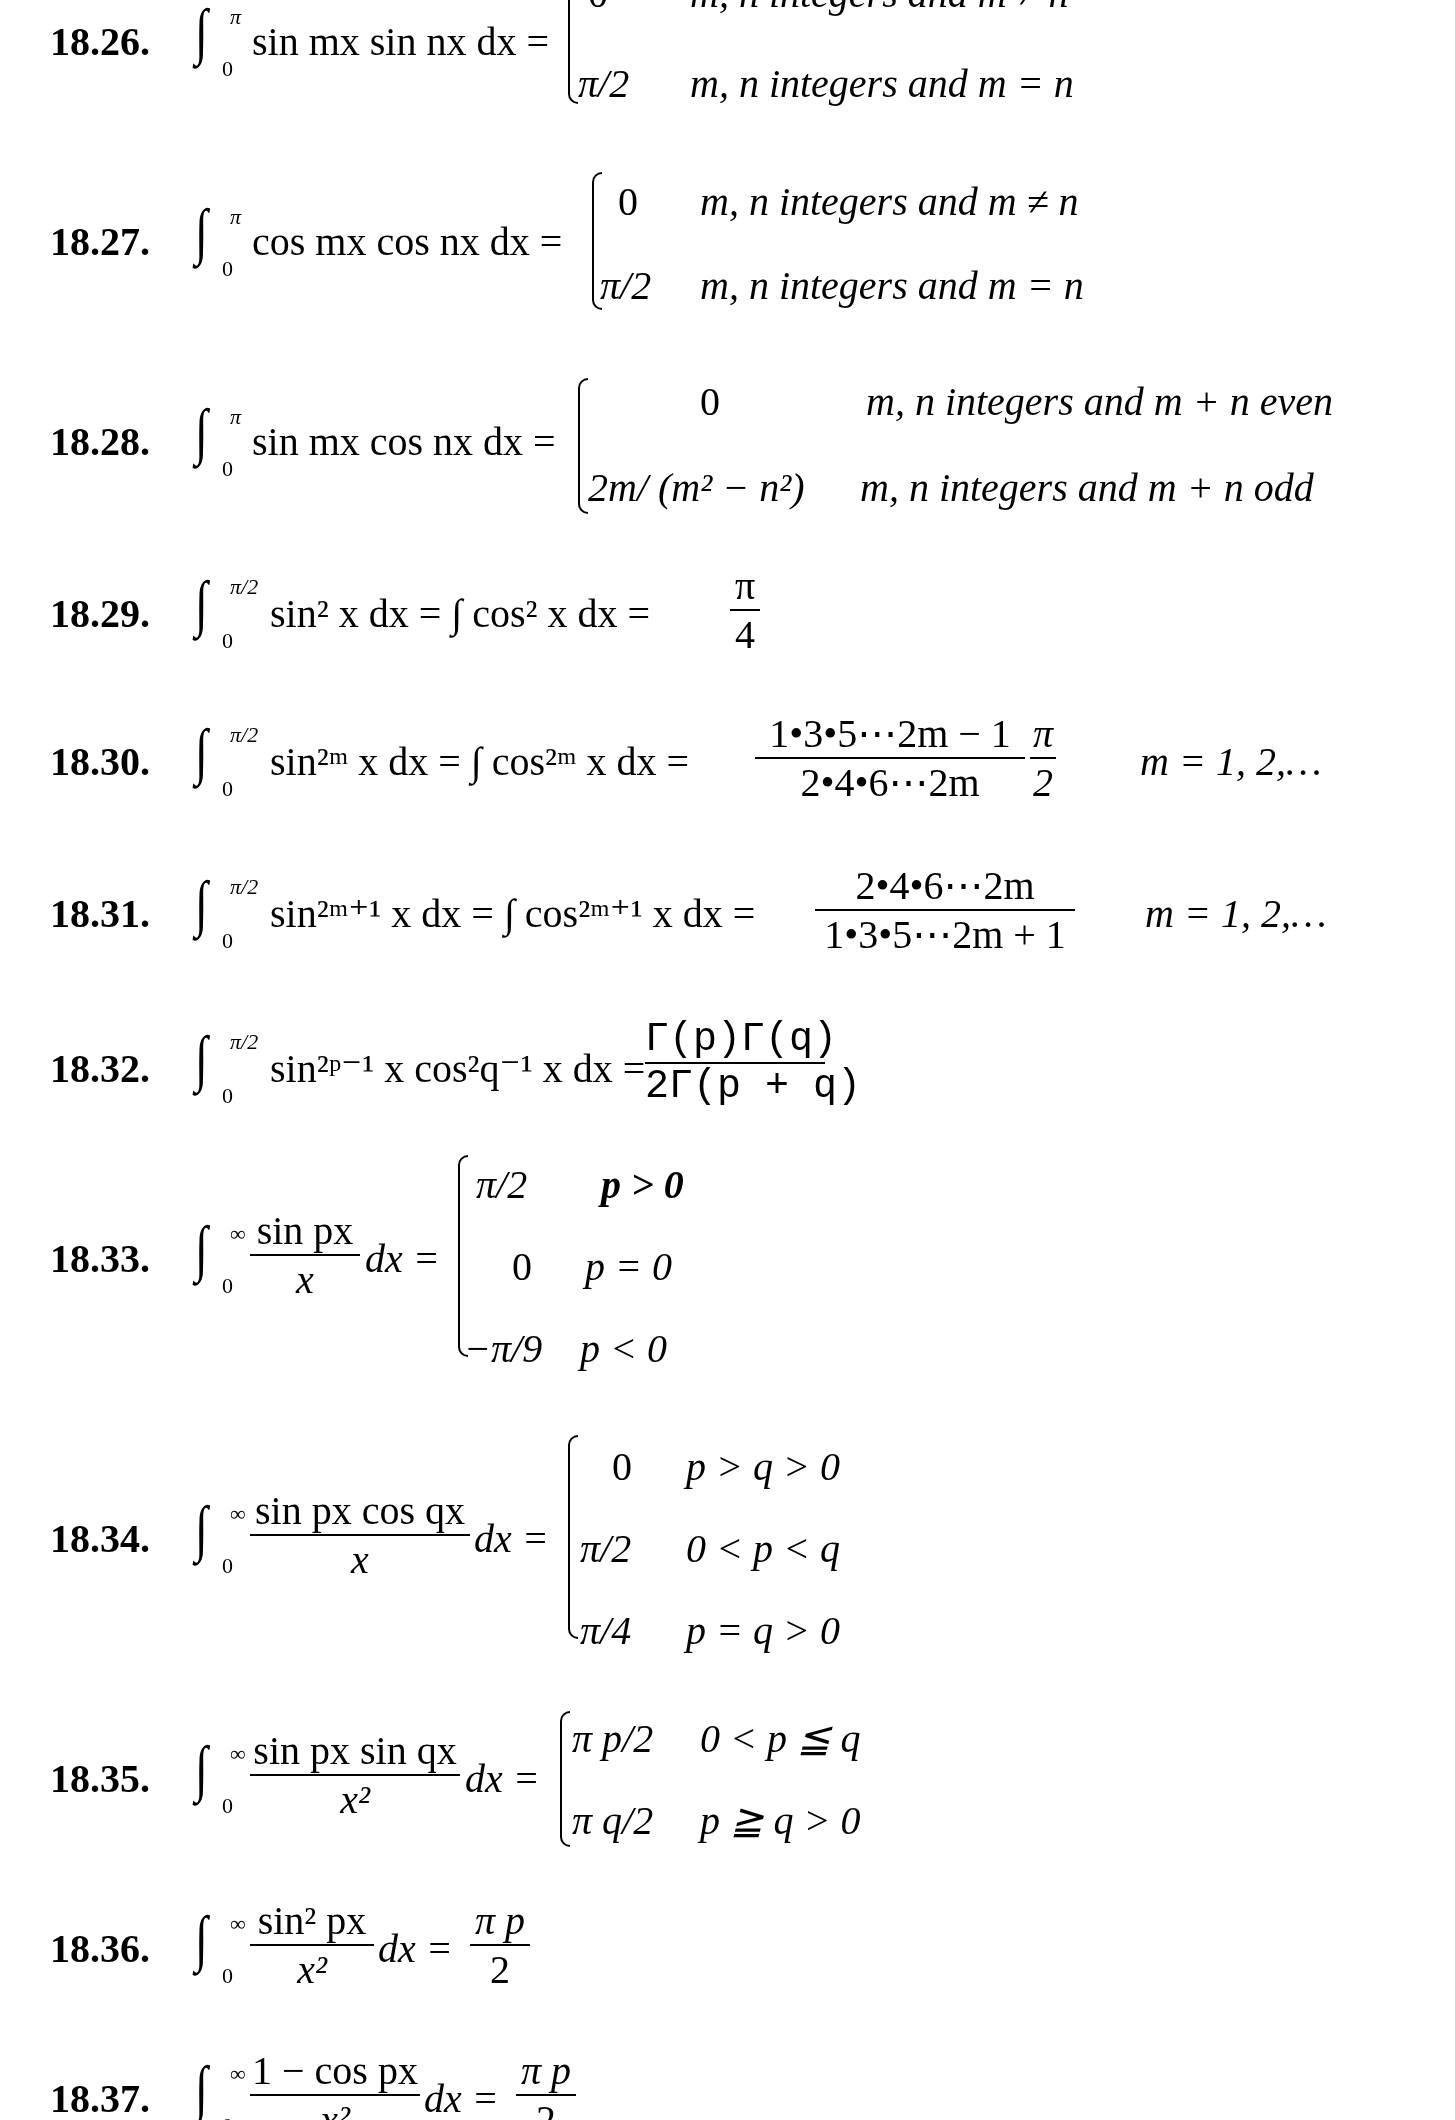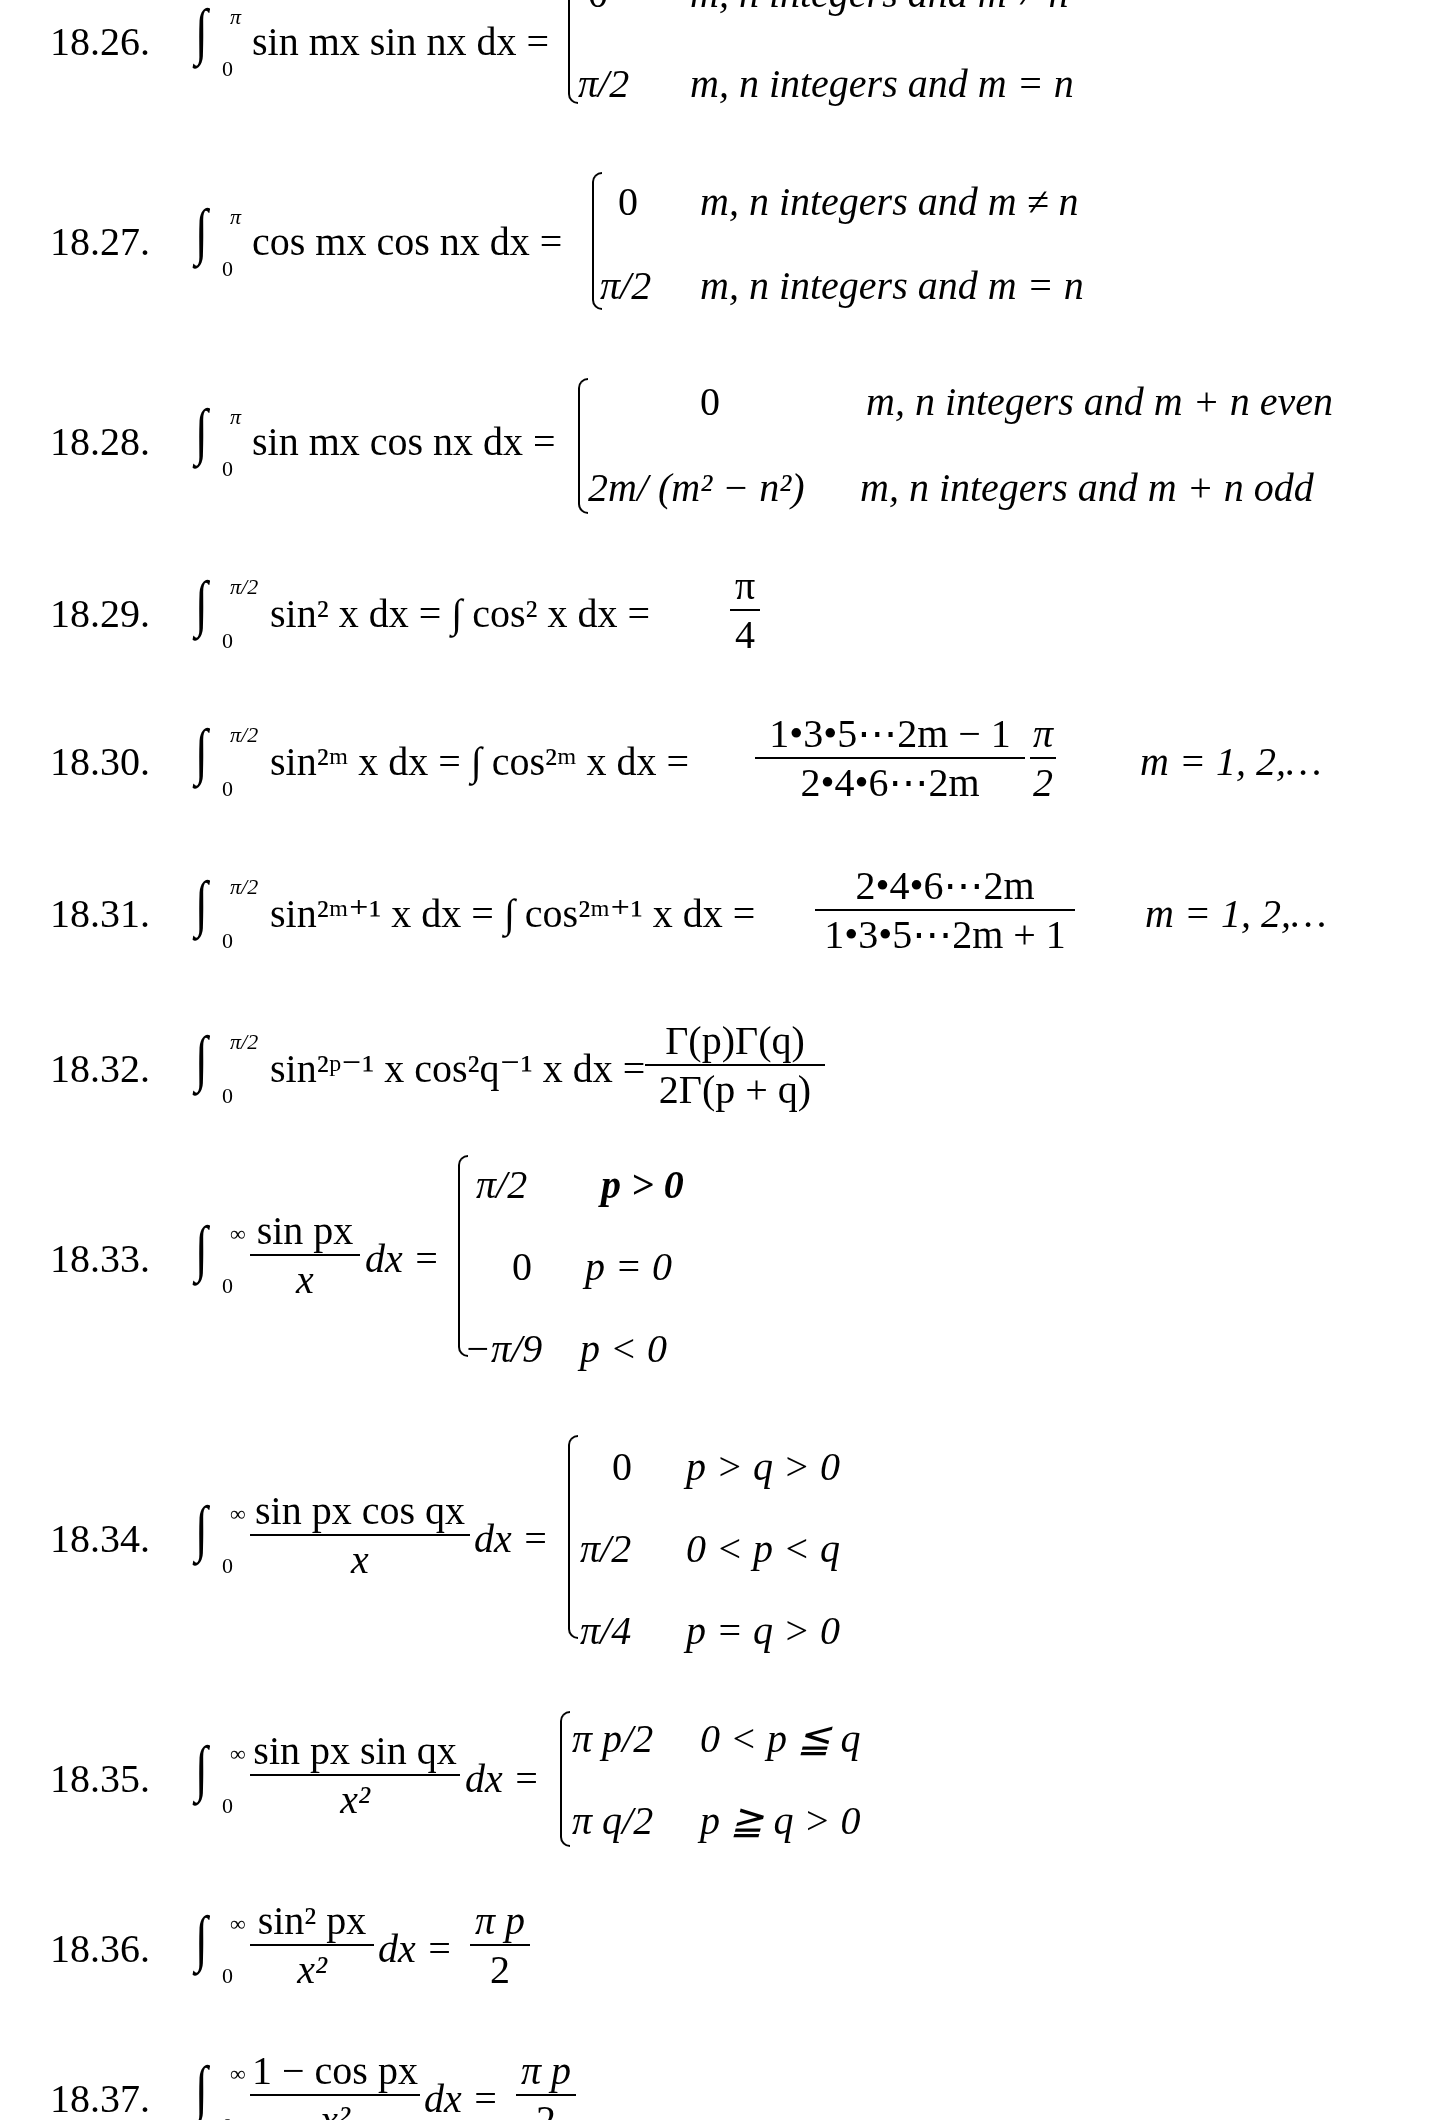--- a/index.html
+++ b/index.html
@@ -1,19 +1,19 @@
 <!DOCTYPE html>
 <html><head>
 <meta charset="utf-8">
 <style>
   html, body { margin:0; padding:0; background:#ffffff; }
   body { width:1455px; height:2120px; position:relative; overflow:hidden;
          font-family:"Liberation Serif", "DejaVu Serif", serif; color:#000; }
   .row { position:absolute; left:0; width:1455px; }
-  .num { position:absolute; left:50px; font-weight:normal; font-size:40px; }
+  .num { position:absolute; left:50px; font-weight:bold; font-size:40px; }
   .f { position:absolute; font-size:40px; white-space:nowrap; }
   .i { font-style:italic; }
   .int { position:absolute; font-size:62px; transform:scaleX(0.75); transform-origin:left center; }
   .lim { position:absolute; font-size:22px; font-style:italic; }
   .lim.n { font-style:normal; }
   .brace { position:absolute; border:2px solid #000; border-right:none; border-radius:10px 0 0 10px; width:8px; }
   .frac { position:absolute; text-align:center; }
   .frac .bar { border-top:2px solid #000; }
 </style>
 </head>
@@ -99,21 +99,21 @@
   </div>
   <div class="f i" style="left:1145px;top:0;">m = 1,  2,…</div>
 </div>
 
 <div class="row" style="top:1045px;">
   <div class="num" style="top:0;">18.32.</div>
   <div class="int" style="left:195px;top:-22px;">∫</div>
   <div class="lim" style="left:230px;top:-16px;">π/2</div>
   <div class="lim n" style="left:222px;top:38px;">0</div>
   <div class="f" style="left:270px;top:0;">sin²ᵖ⁻¹ x cos²q⁻¹ x dx =</div>
-  <div class="frac f" style="left:645px;top:-28px;width:180px;">
+  <div class="frac f" style="left:645px;top:-28px;width:180px;font-family:Liberation Mono, monospace;">
     <div>Γ(p)Γ(q)</div>
     <div class="bar">2Γ(p + q)</div>
   </div>
 </div>
 
 <div class="row" style="top:1235px;">
   <div class="num" style="top:0;">18.33.</div>
   <div class="int" style="left:195px;top:-22px;">∫</div>
   <div class="lim n" style="left:230px;top:-14px;">∞</div>
   <div class="lim n" style="left:222px;top:38px;">0</div>

